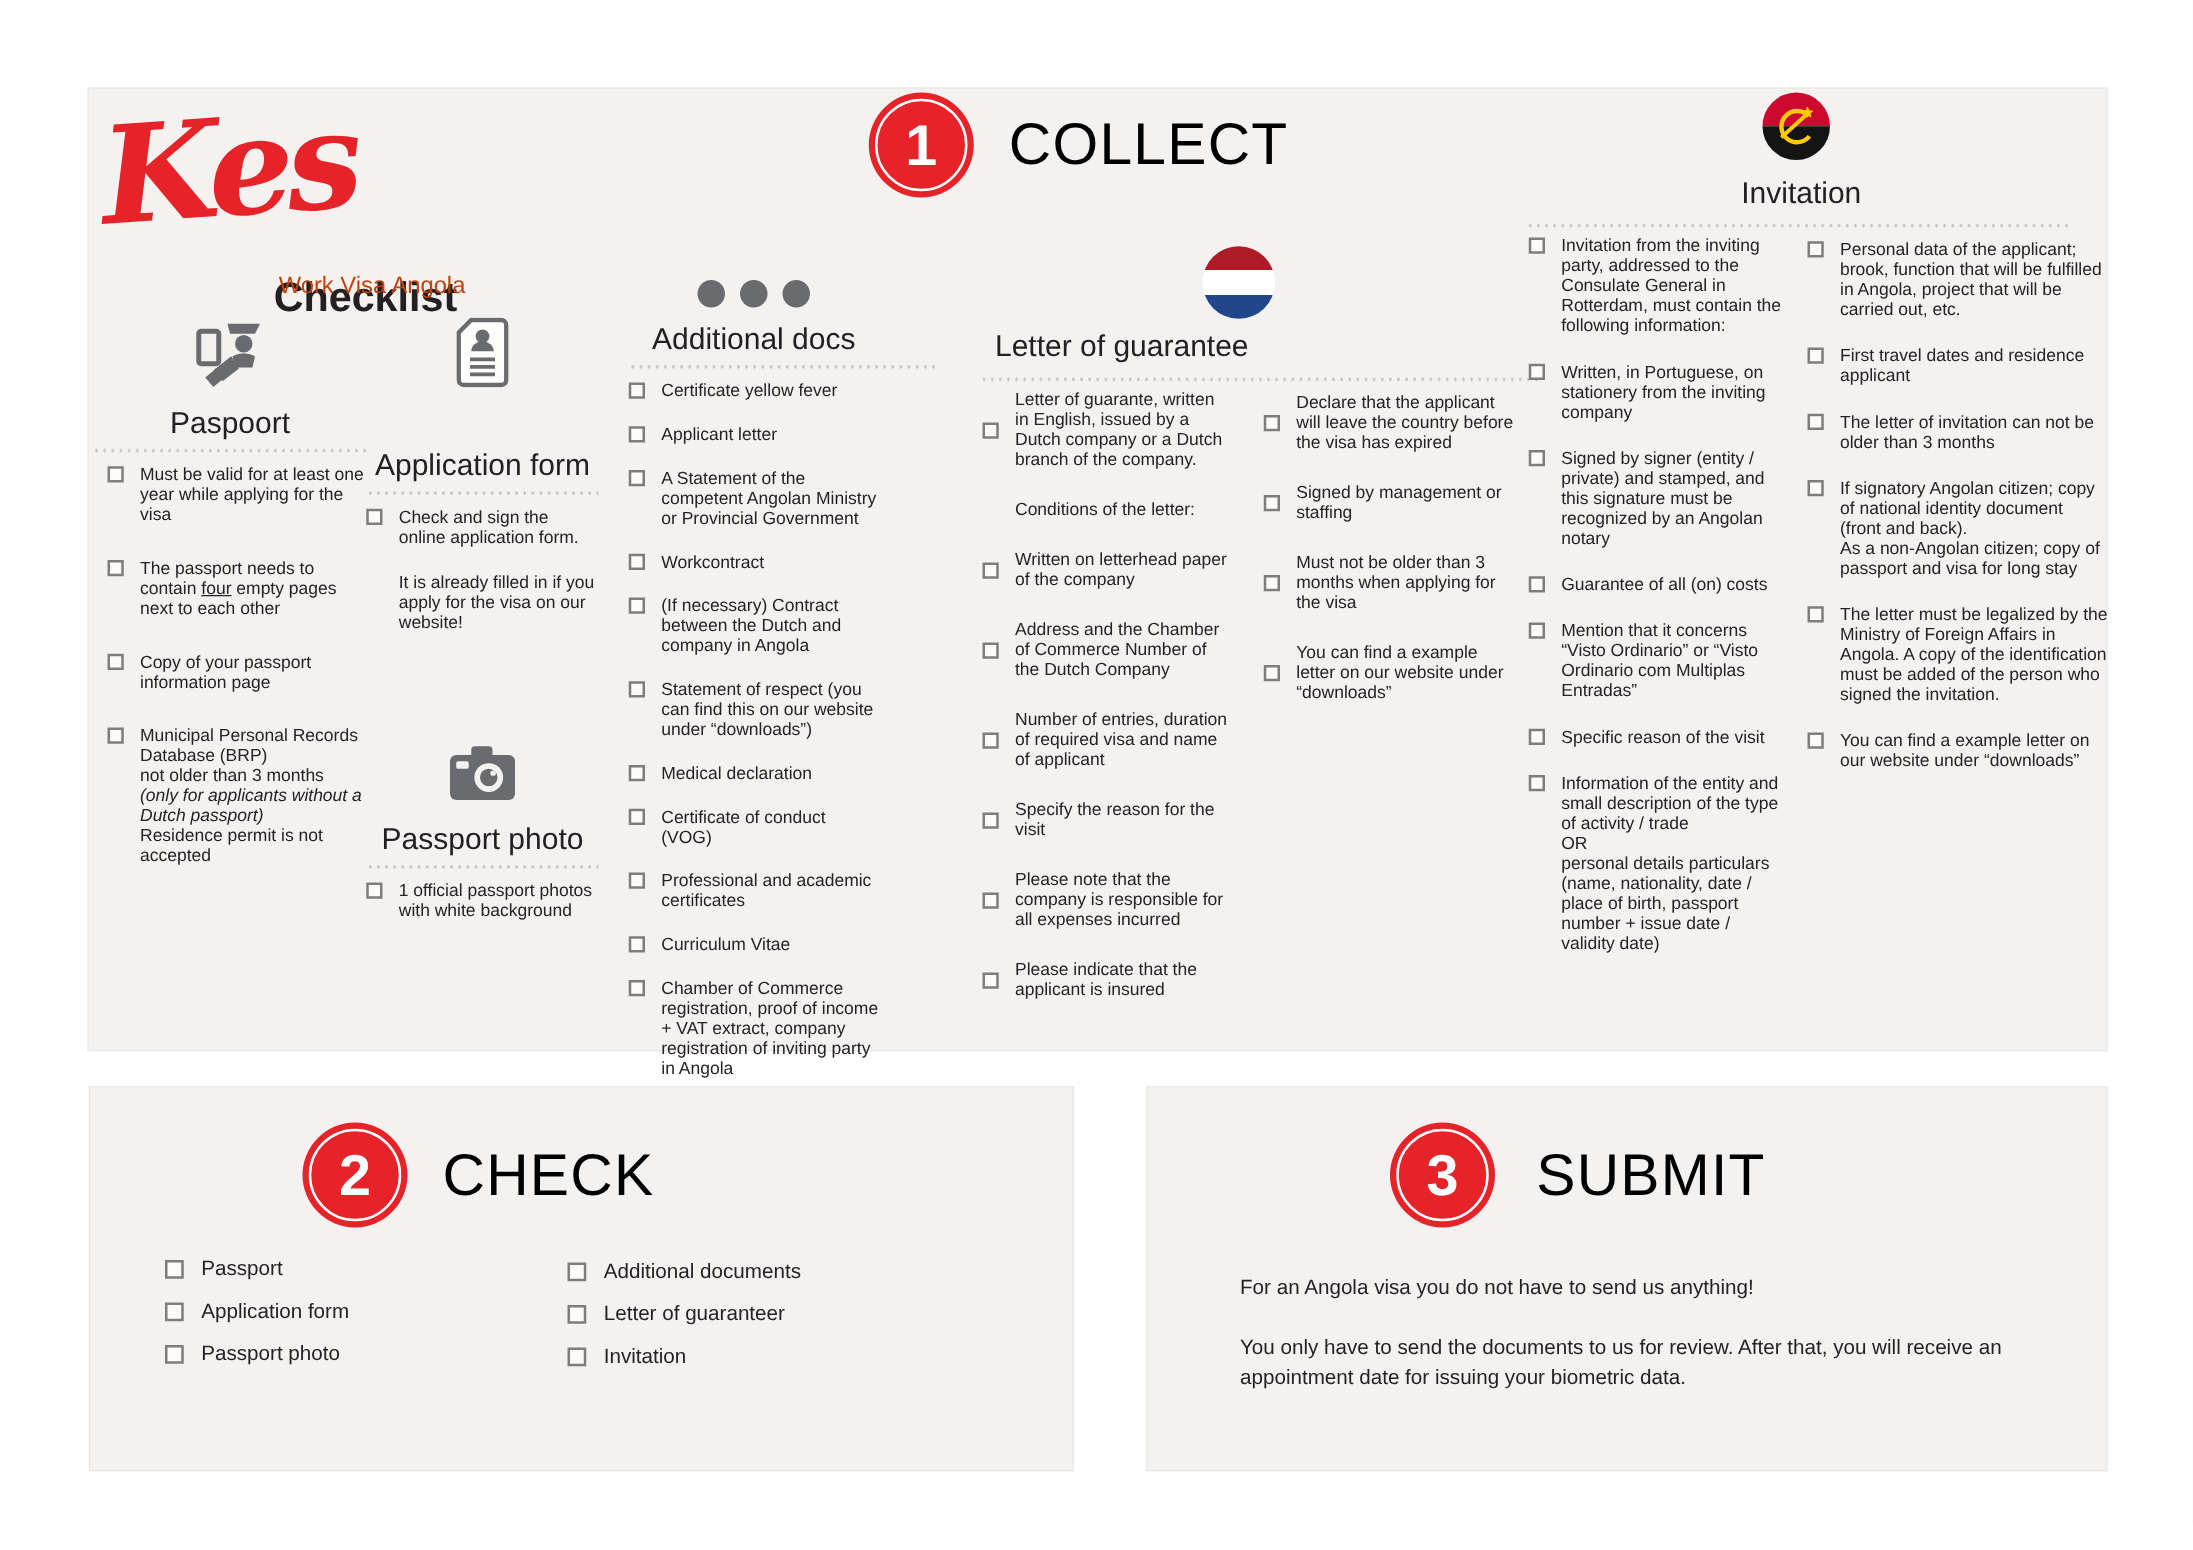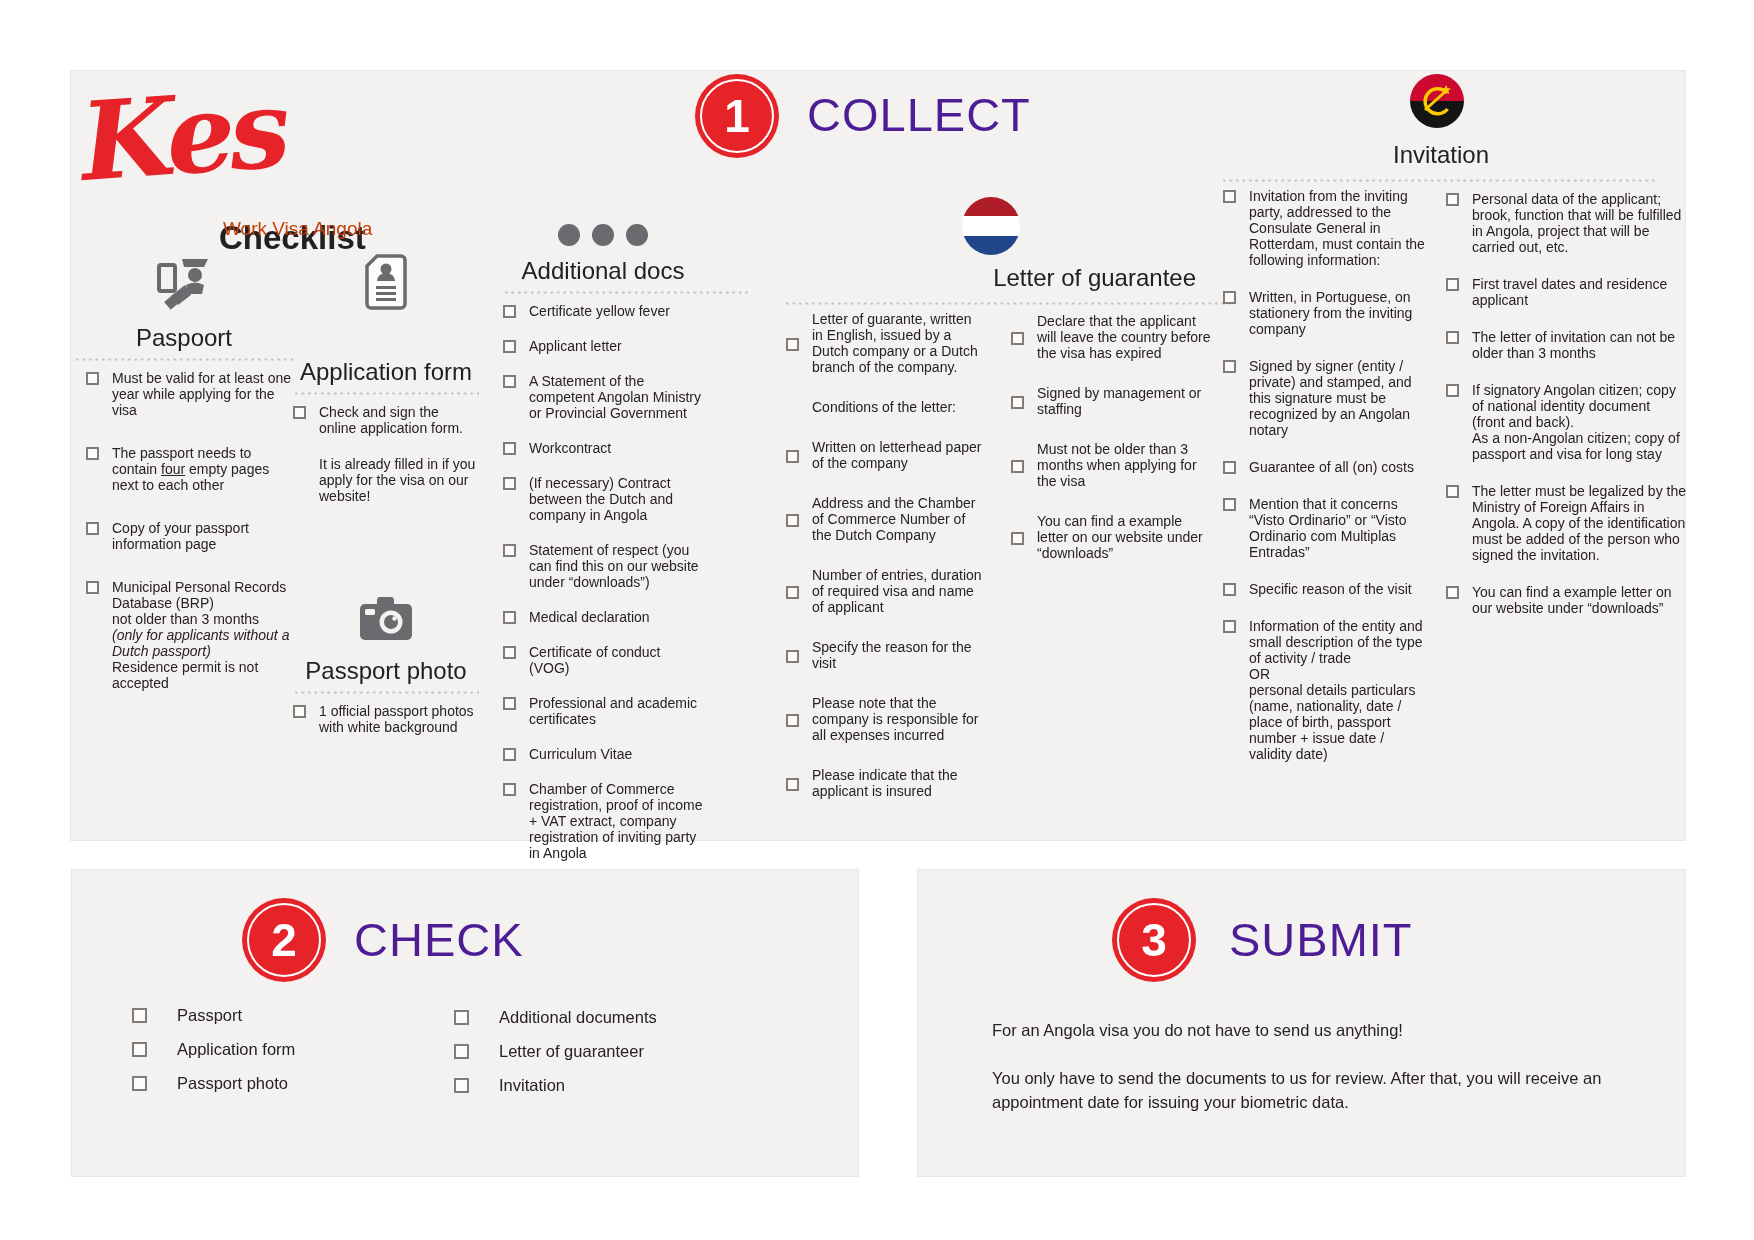--- a/index.html
+++ b/index.html
@@ -39,21 +39,21 @@
   .step-circle {
     position:absolute; width:84px; height:84px; border-radius:50%;
     background:#e52329;
     display:flex; align-items:center; justify-content:center;
   }
   .step-circle::after {
     content:""; position:absolute; inset:5px;
     border:2.5px solid #ffffff; border-radius:50%;
   }
   .step-circle span { color:#ffffff; font-size:46px; font-weight:700; }
-  .step-label { position:absolute; font-size:47px; letter-spacing:1px; color:#4c1d95; }
+  .step-label { position:absolute; font-size:47px; letter-spacing:1px; color:#000000; }
   #step1 { left:624px; top:3px; }
   #collect-label { left:736px; top:16px; }
   #step2 { left:170px; top:28px; }
   #check-label { left:282px; top:42px; }
   #step3 { left:194px; top:28px; }
   #submit-label { left:311px; top:42px; }
 
   
   .col { position:absolute; }
   .icon-wrap { text-align:center; }
@@ -79,21 +79,21 @@
 
   #col-photo    { left:222px; top:525px; width:186px; }
   #col-photo .icon-wrap { margin-bottom:11px; }
 
   #col-adddocs  { left:432px; top:152px; width:200px; }
   #col-adddocs .icon-wrap { margin-bottom:6px; }
   #col-adddocs .dotted { width:245px; }
   #col-adddocs .check-item { margin-bottom:19px; }
 
   #log-flag   { position:absolute; left:890px;  top:125px; }
-  #log-heading{ position:absolute; left:725px;  top:193px; width:400px; text-align:right; }
+  #log-heading{ position:absolute; left:725px;  top:193px; width:400px; text-align:left; }
   #log-dotted { position:absolute; left:713px;  top:225px; width:447px; }
   #log-left   { left:715px; top:240px; width:200px; }
   #log-right  { left:940px; top:242px; width:200px; }
   #log-left .check-item, #log-right .check-item { margin-bottom:24px;align-items:center; }
 
   #inv-flag   { position:absolute; left:1338px; top:2px; }
   #inv-heading{ position:absolute; left:1170px; top:70px; width:400px; text-align:center; }
   #inv-dotted { position:absolute; left:1150px; top:102px; width:435px; }
   #inv-left   { left:1152px; top:117px; width:205px; }
   #inv-right  { left:1375px; top:120px; width:240px; }
@@ -106,21 +106,21 @@
     border:2.5px solid #7f7c7a; background:#fcfbfa;
   }
   .nobox .box { visibility:hidden; }
   .item-text { font-size:14px; line-height:16px; color:#262223; }
   .item-text .cont { display:block; }
   .item-text .italic { font-style:italic; }
   .item-text u { text-decoration:underline; }
 
   
   .bigcheck { position:absolute; }
-  .bigcheck .check-item { margin-bottom:15px; gap:30px; }
+  .bigcheck .check-item { margin-bottom:15px; gap:14px; }
   .bigcheck .box { width:15px; height:15px; margin-top:2px; }
   .bigcheck .item-text { font-size:16.5px; line-height:19px; }
   #check-left  { left:60px;  top:136px; width:250px; }
   #check-right { left:382px; top:138px; width:270px; }
   .submit-par { position:absolute; font-size:16.5px; line-height:24px; color:#262223; }
   #submit-p1 { left:74px; top:148px; width:620px; }
   #submit-p2 { left:74px; top:196px; width:655px; }
 
   .flag-circle { border-radius:50%; display:block; }
 </style>

